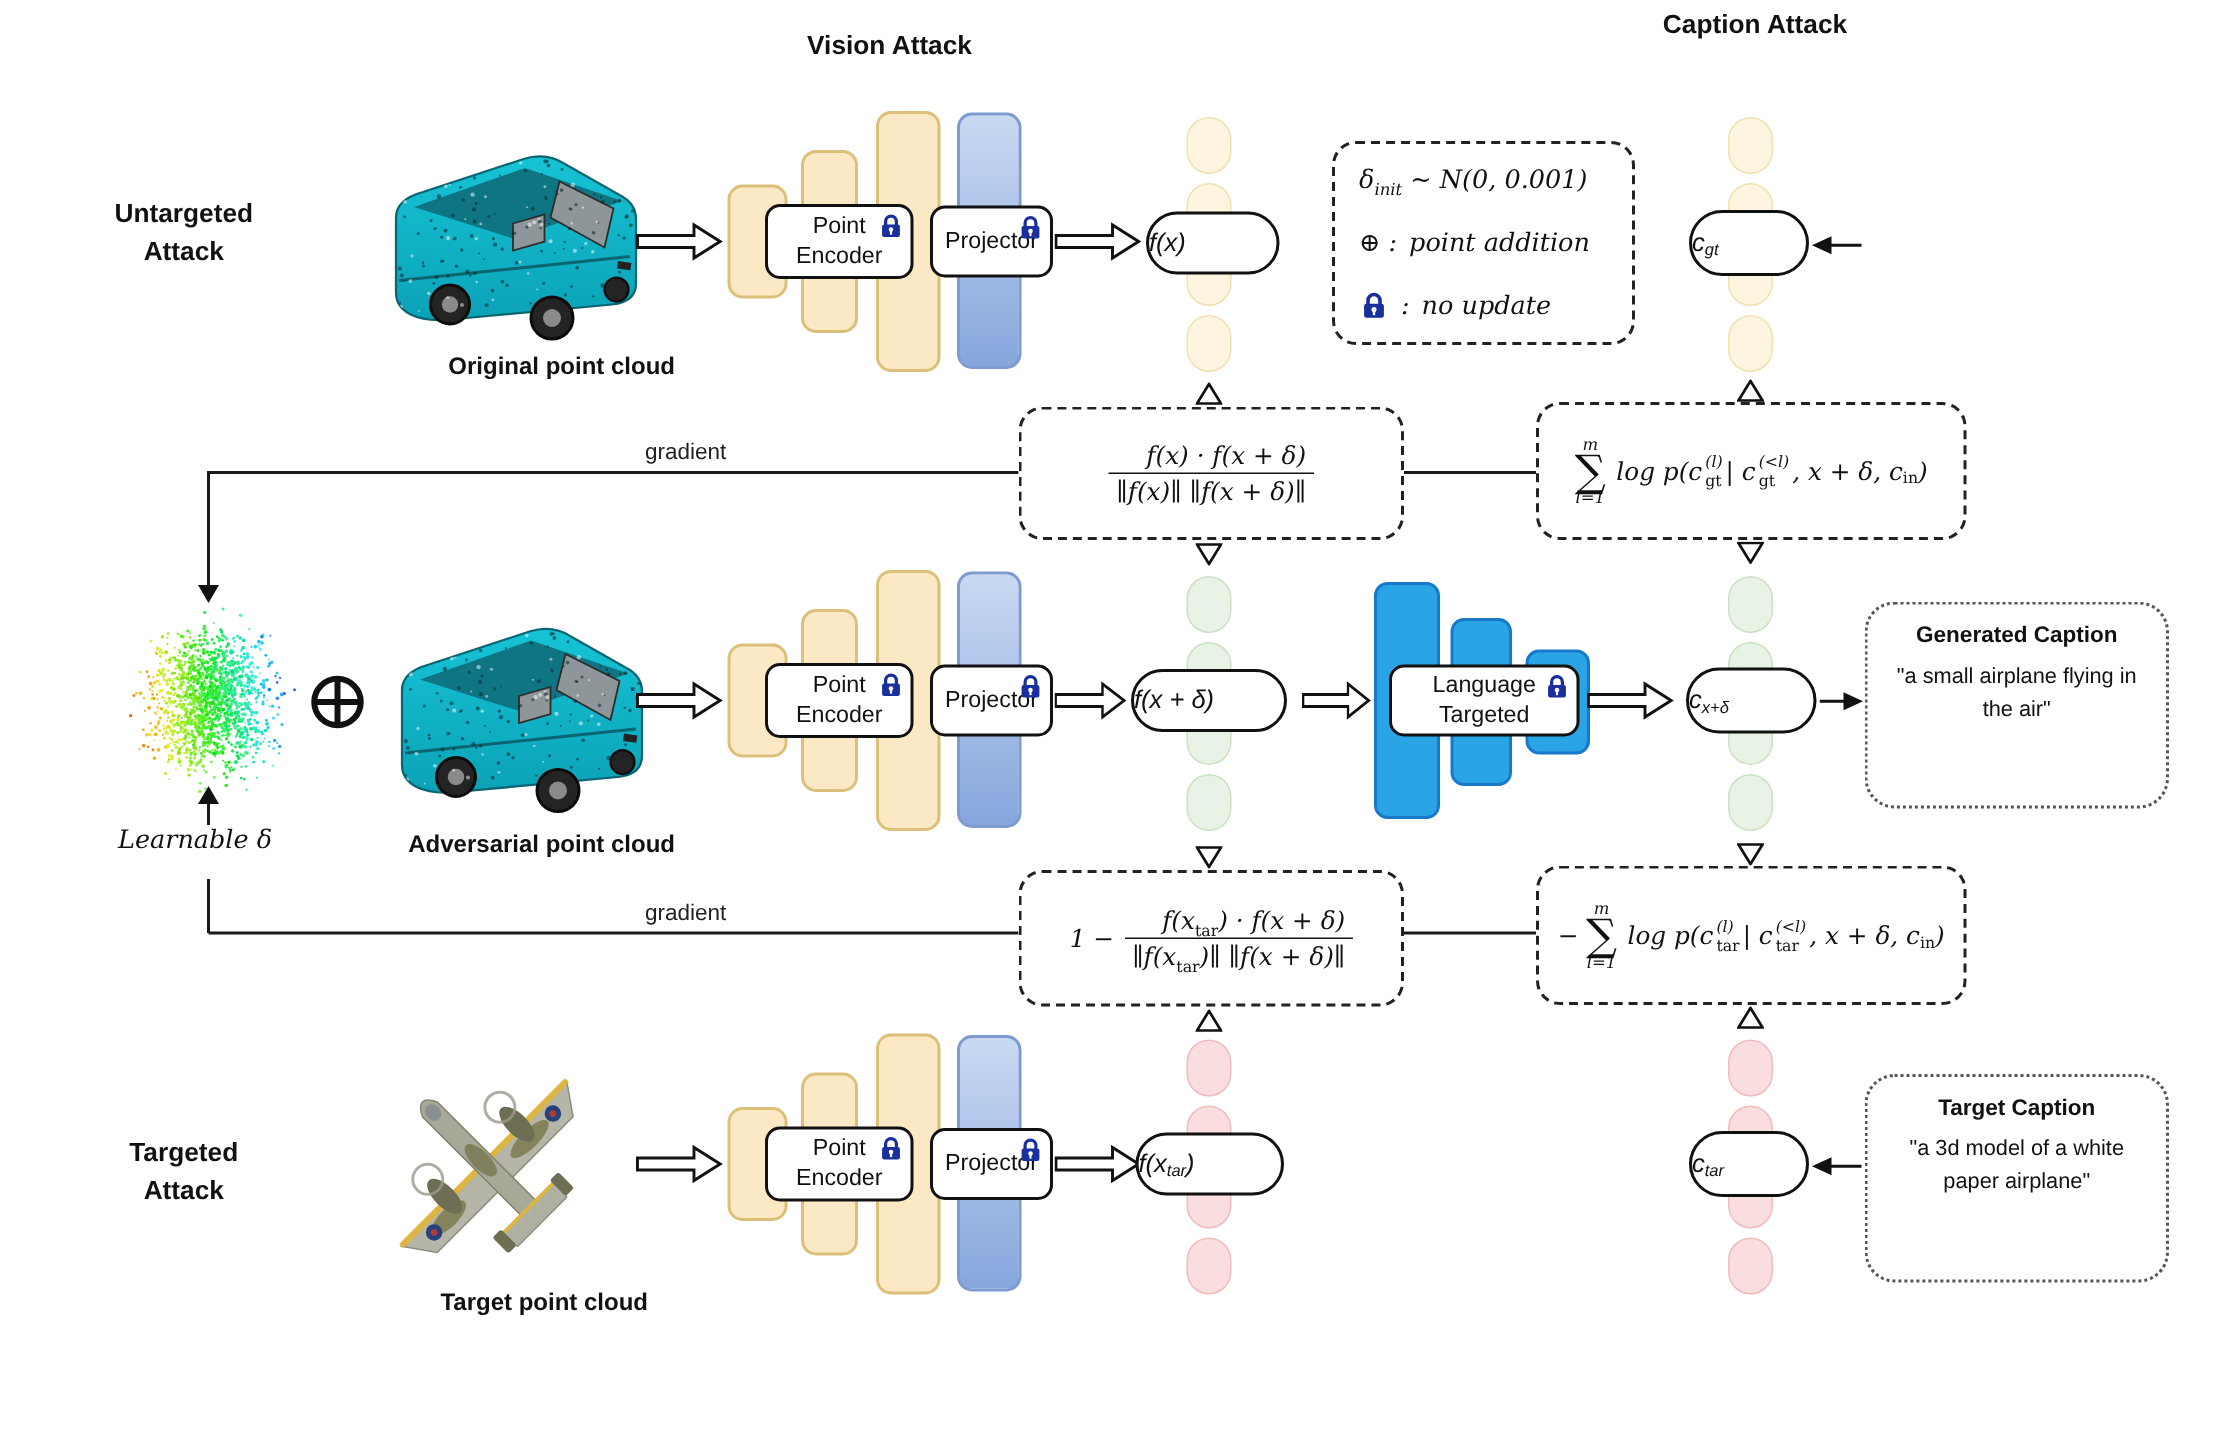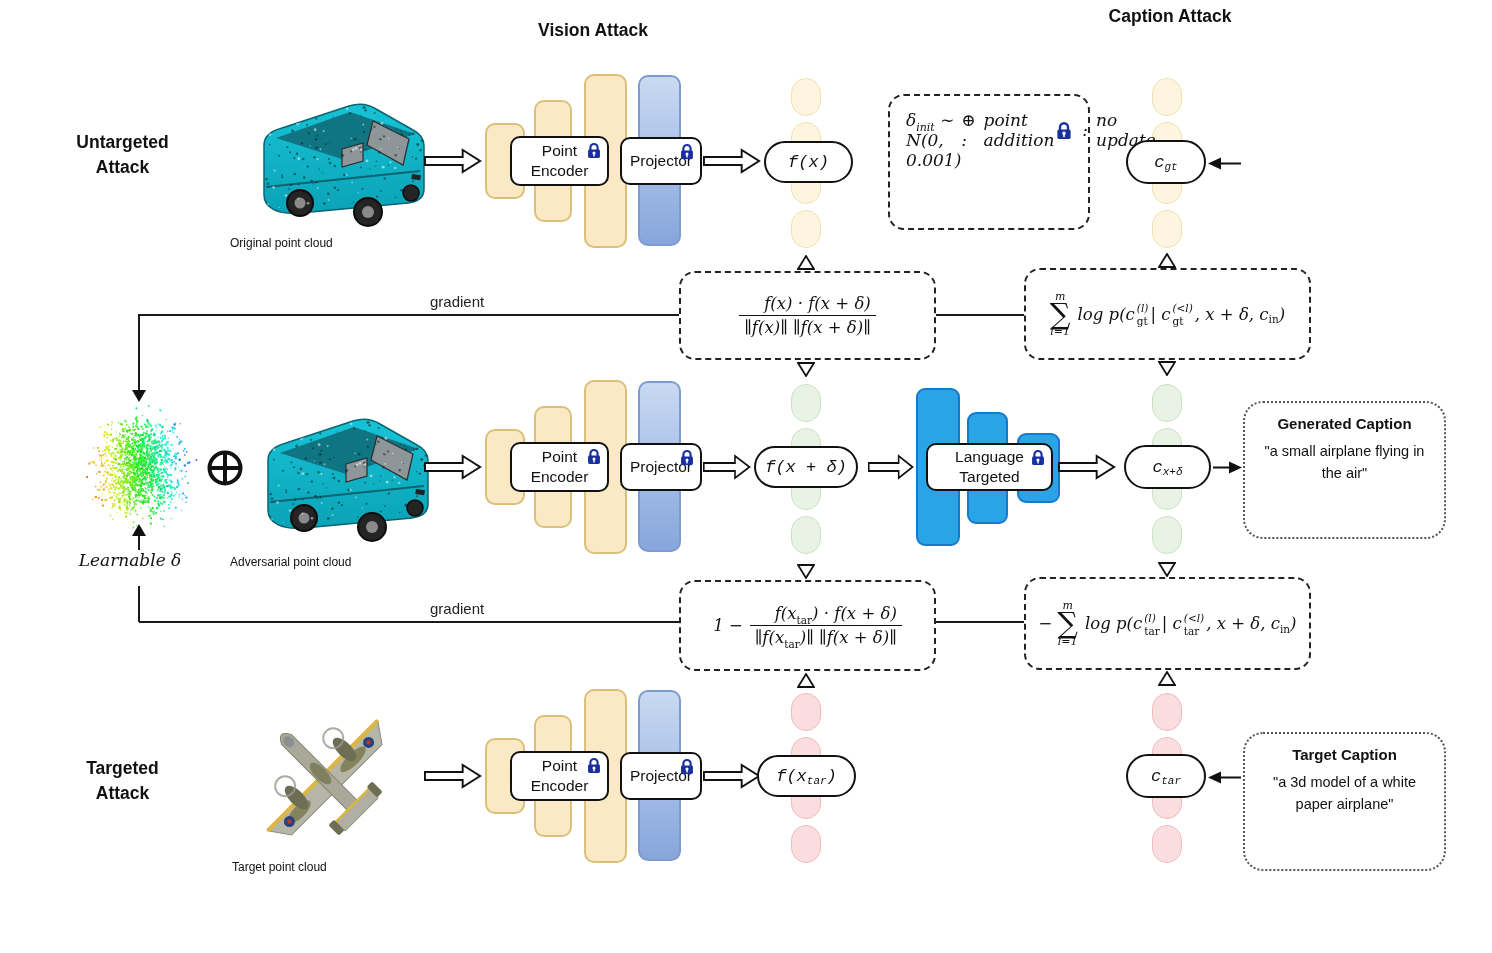--- a/index.html
+++ b/index.html
@@ -1,32 +1,32 @@
 <!DOCTYPE html>
 <html style="--encoder-bar-fill: #FAE9C4; --encoder-bar-border: #DCC07A; --projector-bar-top: #C9D9F2; --projector-bar-bottom: #86A6DC; --projector-bar-border: #7E9BD0; --decoder-bar-fill: #29A5E5; --decoder-bar-border: #1879CB; --feature-yellow-fill: #FDF5E0; --feature-yellow-border: #EFE2B0; --feature-green-fill: #E9F3E5; --feature-green-border: #CBE1C4; --feature-pink-fill: #FADEDF; --feature-pink-border: #F1BCBE; --lock: #1A2F9E; --van-teal: #12B1C4; --line: #1A1A1A;"><head>
 <meta charset="utf-8">
 <style>
   html,body{margin:0;padding:0;background:#fff;}
   .canvas{position:relative;width:1492px;height:953px;background:#ffffff;
           font-family:"Liberation Sans",sans-serif;color:#111;overflow:hidden;}
   .abs{position:absolute;}
   .hdr{font-weight:bold;font-size:17.5px;text-align:center;}
   .rowlbl{font-weight:bold;font-size:17.5px;text-align:center;line-height:1.45;white-space:pre-line;}
-  .pclbl{font-weight:normal;font-size:12px;text-align:left;}
+  .pclbl{font-weight:bold;font-size:16px;text-align:right;}
   .bar{border-radius:10px;border:2px solid;box-sizing:border-box;}
   .enc-bar{background:var(--encoder-bar-fill);border-color:var(--encoder-bar-border);}
   .proj-bar{background:linear-gradient(180deg,var(--projector-bar-top),var(--projector-bar-bottom));border-color:var(--projector-bar-border);}
   .dec-bar{background:var(--decoder-bar-fill);border-color:var(--decoder-bar-border);border-radius:9px;}
   .module-box{position:absolute;background:#fff;border:2.5px solid #111;border-radius:10px;
       display:flex;align-items:center;justify-content:center;text-align:center;
       font-size:15.5px;line-height:1.3;white-space:pre-line;box-sizing:border-box;z-index:5;}
   .lockpos{position:absolute;top:3px;right:4px;line-height:0;}
   .pill{position:absolute;background:#fff;border:2.2px solid #111;border-radius:22px;
-      display:flex;align-items:center;justify-content:center;box-sizing:border-box;
-      font-family:Liberation Mono, monospace;font-style:italic;font-size:17px;z-index:6;}
+      display:flex;align-items:center;box-sizing:border-box;
+      font-family:Liberation Sans, sans-serif;font-style:italic;font-size:17px;z-index:6;}
   .tok{position:absolute;width:30px;height:38px;border-radius:15px;border:1.6px solid;box-sizing:border-box;z-index:2;}
   .fy{background:var(--feature-yellow-fill);border-color:var(--feature-yellow-border);}
   .fg{background:var(--feature-green-fill);border-color:var(--feature-green-border);}
   .fp{background:var(--feature-pink-fill);border-color:var(--feature-pink-border);}
   .dash-box{position:absolute;background:#fff;border:2px dashed #222;border-radius:16px;
       display:flex;align-items:center;justify-content:center;box-sizing:border-box;z-index:4;
       font-family:"DejaVu Serif",serif;font-style:italic;font-size:16.5px;}
   .dot-box{position:absolute;background:#fff;border:2px dotted #555;border-radius:20px;
       box-sizing:border-box;text-align:center;padding:12px 10px;z-index:4;}
   .cap-title{font-weight:bold;font-size:15px;font-family:"Liberation Sans",sans-serif;}
@@ -1901,21 +1901,21 @@
   </div>
   <div class="pill" style="left:1124px;top:445px;width:87px;height:44px;">
     <span>c</span>
       <span class="subit">x+δ</span>
   </div>
   <div class="pill" style="left:1126px;top:754px;width:80px;height:44px;">
     <span>c</span>
       <span class="subit">tar</span>
   </div>
 
-  <div class="dash-box" style="left:888px;top:94px;width:202px;height:136px;align-items:flex-start;justify-content:space-between;padding:14px 16px;">
+  <div class="dash-box" style="left:888px;top:94px;width:202px;height:136px;flex-direction:column;align-items:flex-start;justify-content:space-between;padding:14px 16px;">
     <div class="legend-line">
       <span><span class="mit">δ</span><span class="subit">init</span><span class="mit"> ∼ N(0, 0.001)</span></span>
     </div>
     <div class="legend-line">
       <span>⊕ :</span>
       <span>point  addition</span>
     </div>
     <div class="legend-line">
       <span style="line-height:0;"><svg width="20" height="21" viewBox="0 0 20 20">
             <use href="#lock-def"></use>
@@ -1980,21 +1980,21 @@
       </span>
       <span>, x + δ, c</span>
       <span class="subsm">in</span>
       <span>)</span>
   </div>
 
   <div class="dot-box" style="left:1243px;top:401px;width:203px;height:138px;">
     <div class="cap-title">Generated Caption</div>
     <div class="cap-text">"a small airplane flying in the air"</div>
   </div>
-  <div class="dot-box" style="left:1243px;top:732px;width:203px;height:139px;">
+  <div class="dot-box" style="left:1243px;top:716px;width:203px;height:139px;">
     <div class="cap-title">Target Caption</div>
     <div class="cap-text">"a 3d model of a white paper airplane"</div>
   </div>
 
   <span class="blockarrow" style="left:424px;top:148px;"><svg width="58" height="26" viewBox="0 0 60 26" preserveAspectRatio="none">
         <path d="M1,9 H40 V2 L58,13 L40,24 V17 H1 Z" fill="#fff" stroke="#111" stroke-width="2"></path>
       </svg></span>
   <span class="blockarrow" style="left:703px;top:148px;"><svg width="58" height="26" viewBox="0 0 60 26" preserveAspectRatio="none">
         <path d="M1,9 H40 V2 L58,13 L40,24 V17 H1 Z" fill="#fff" stroke="#111" stroke-width="2"></path>
       </svg></span>

